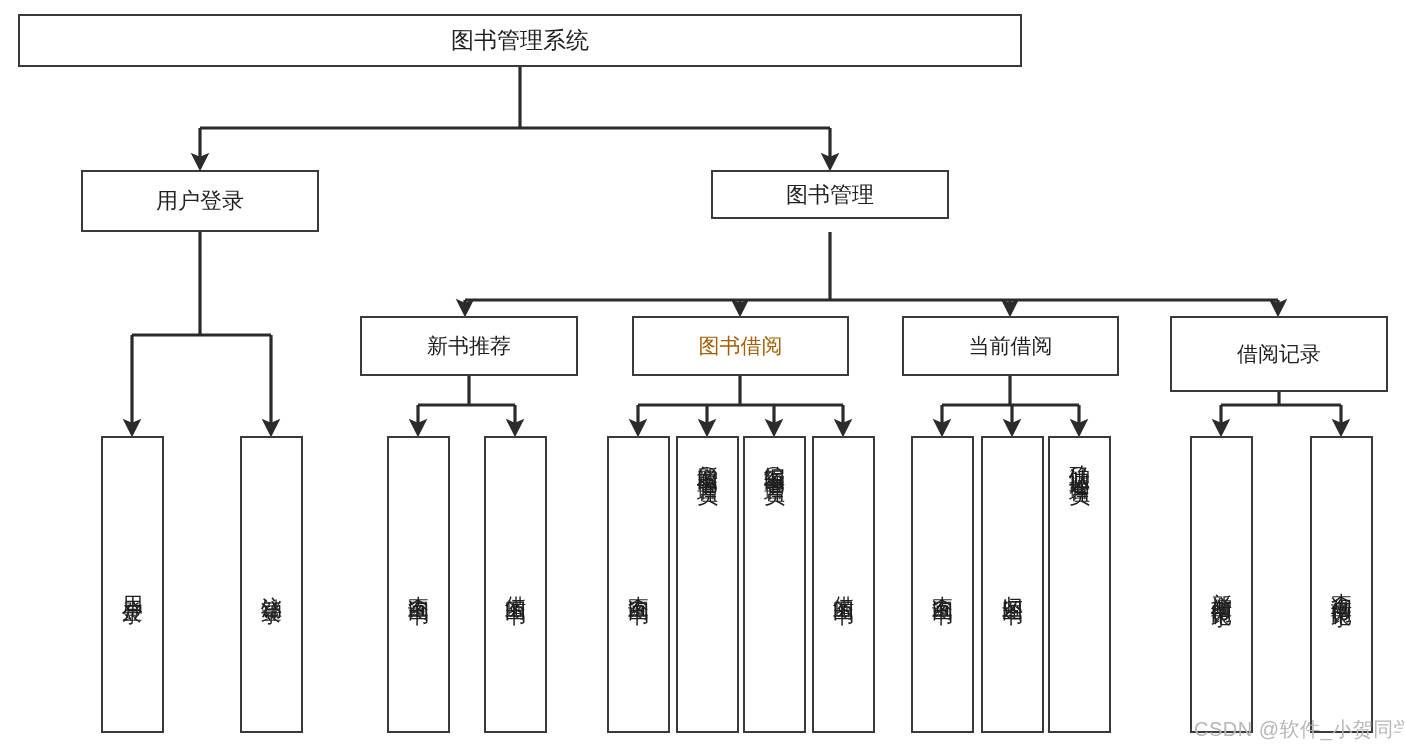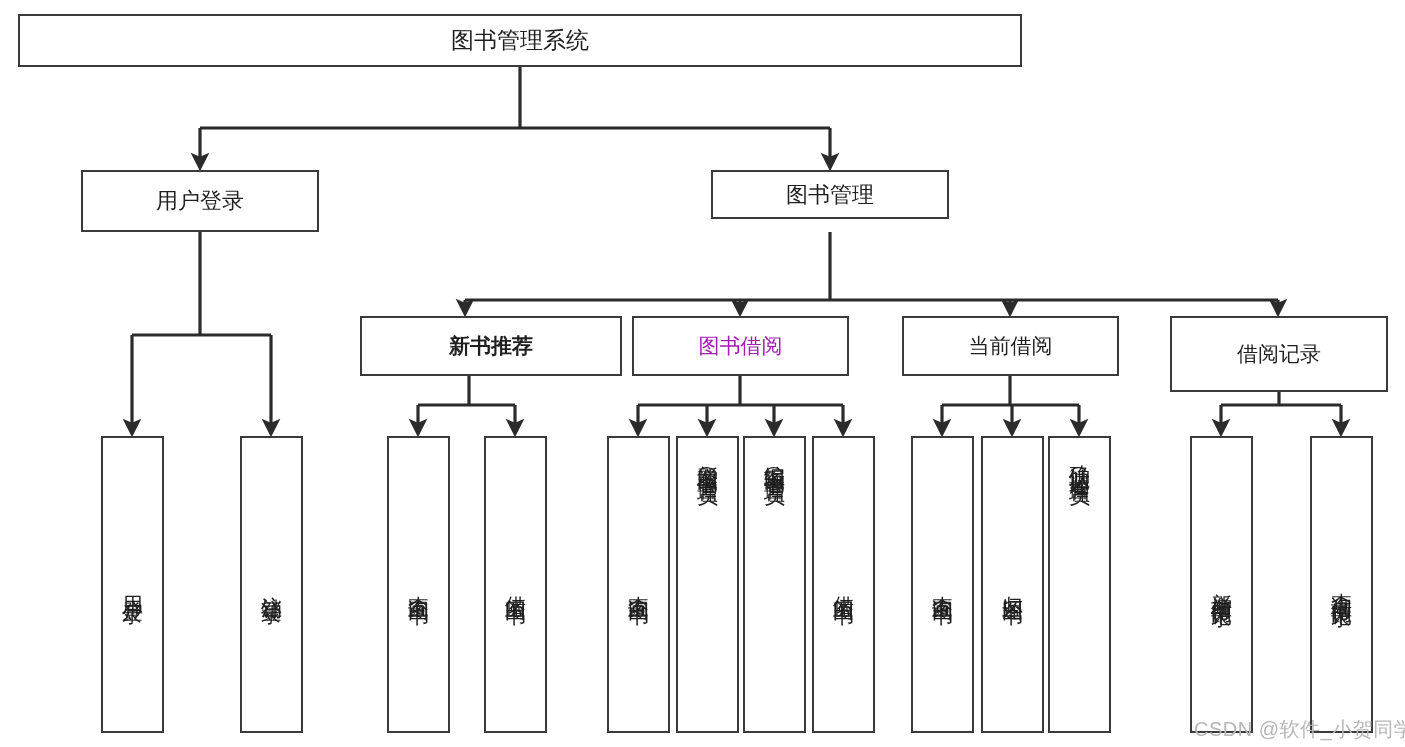--- a/index.html
+++ b/index.html
@@ -9,20 +9,21 @@
   }
   body {
     font-family: "Liberation Sans", "DejaVu Sans", sans-serif;
   }
   #canvas {
     position: relative;
     width: 1405px;
     height: 747px;
     background: #ffffff;
     overflow: hidden;
+    border-radius: 30px;
   }
   #edges {
     position: absolute;
     left: 0;
     top: 0;
     width: 1405px;
     height: 747px;
     pointer-events: none;
   }
   .node {
@@ -133,24 +134,24 @@
     <span>图书管理系统</span>
   </div>
 
   <div class="node level-1" style="left: 81px; top: 170px; width: 238px; height: 62px; border-color: rgb(58, 58, 58); background: rgb(255, 255, 255); color: rgb(31, 31, 31);">
     <span>用户登录</span>
   </div>
   <div class="node level-1" style="left: 711px; top: 170px; width: 238px; height: 49px; border-color: rgb(58, 58, 58); background: rgb(255, 255, 255); color: rgb(31, 31, 31);">
     <span>图书管理</span>
   </div>
 
-  <div class="node level-2" style="left: 360px; top: 316px; width: 262px; height: 60px; border-color: rgb(58, 58, 58); background: rgb(255, 255, 255); color: rgb(31, 31, 31); font-weight: bold;">
+  <div class="node level-2" style="left: 360px; top: 316px; width: 218px; height: 60px; border-color: rgb(58, 58, 58); background: rgb(255, 255, 255); color: rgb(31, 31, 31);">
     <span>新书推荐</span>
   </div>
-  <div class="node level-2" style="left: 632px; top: 316px; width: 217px; height: 60px; border-color: rgb(58, 58, 58); background: rgb(255, 255, 255); color: #a21caf; text-align: center;">
+  <div class="node level-2" style="left: 632px; top: 316px; width: 217px; height: 60px; border-color: rgb(58, 58, 58); background: rgb(255, 255, 255); color: #a16207; text-align: center;">
     <span>图书借阅</span>
   </div>
   <div class="node level-2" style="left: 902px; top: 316px; width: 217px; height: 60px; border-color: rgb(58, 58, 58); background: rgb(255, 255, 255); color: rgb(31, 31, 31);">
     <span>当前借阅</span>
   </div>
   <div class="node level-2" style="left: 1170px; top: 316px; width: 218px; height: 76px; border-color: rgb(58, 58, 58); background: rgb(255, 255, 255); color: rgb(31, 31, 31);">
     <span>借阅记录</span>
   </div>
 
   <div class="node leaf centered" style="left: 101px; top: 436px; width: 63px; height: 297px; border-color: rgb(58, 58, 58); background: rgb(255, 255, 255); color: rgb(31, 31, 31);">

